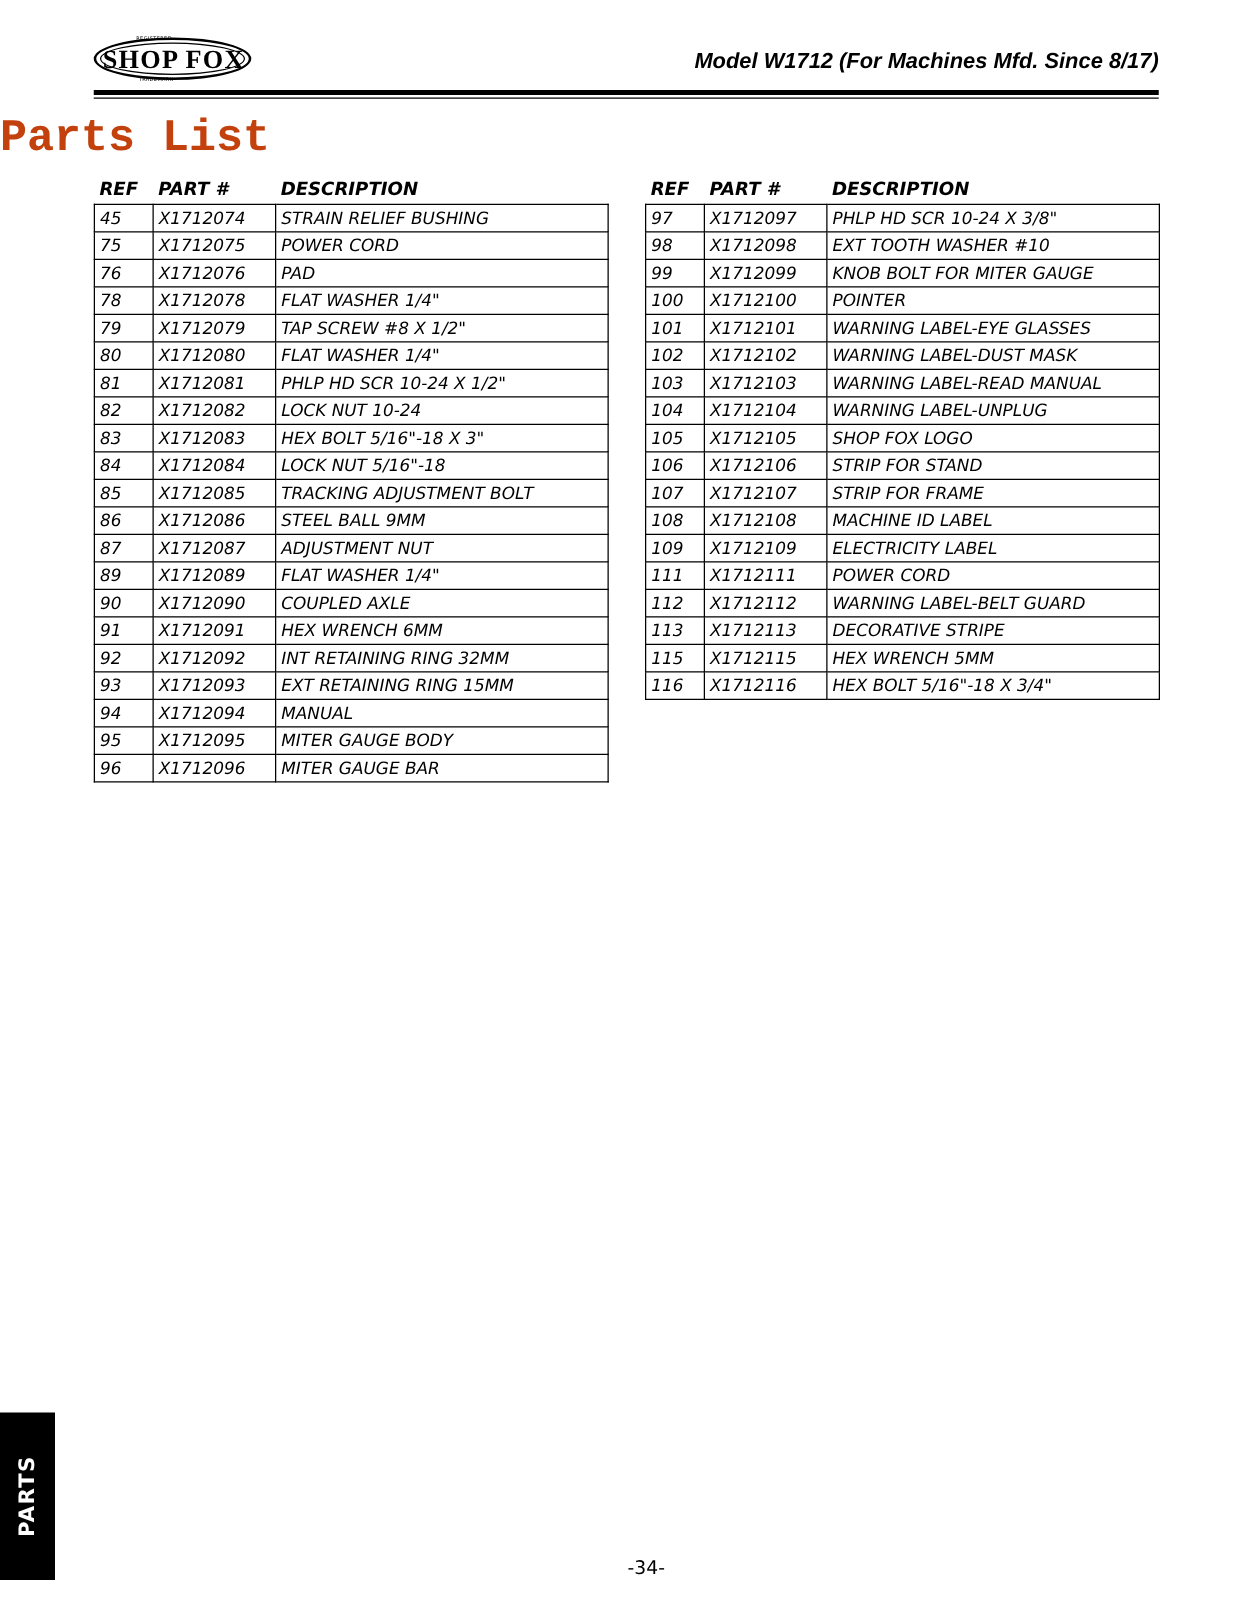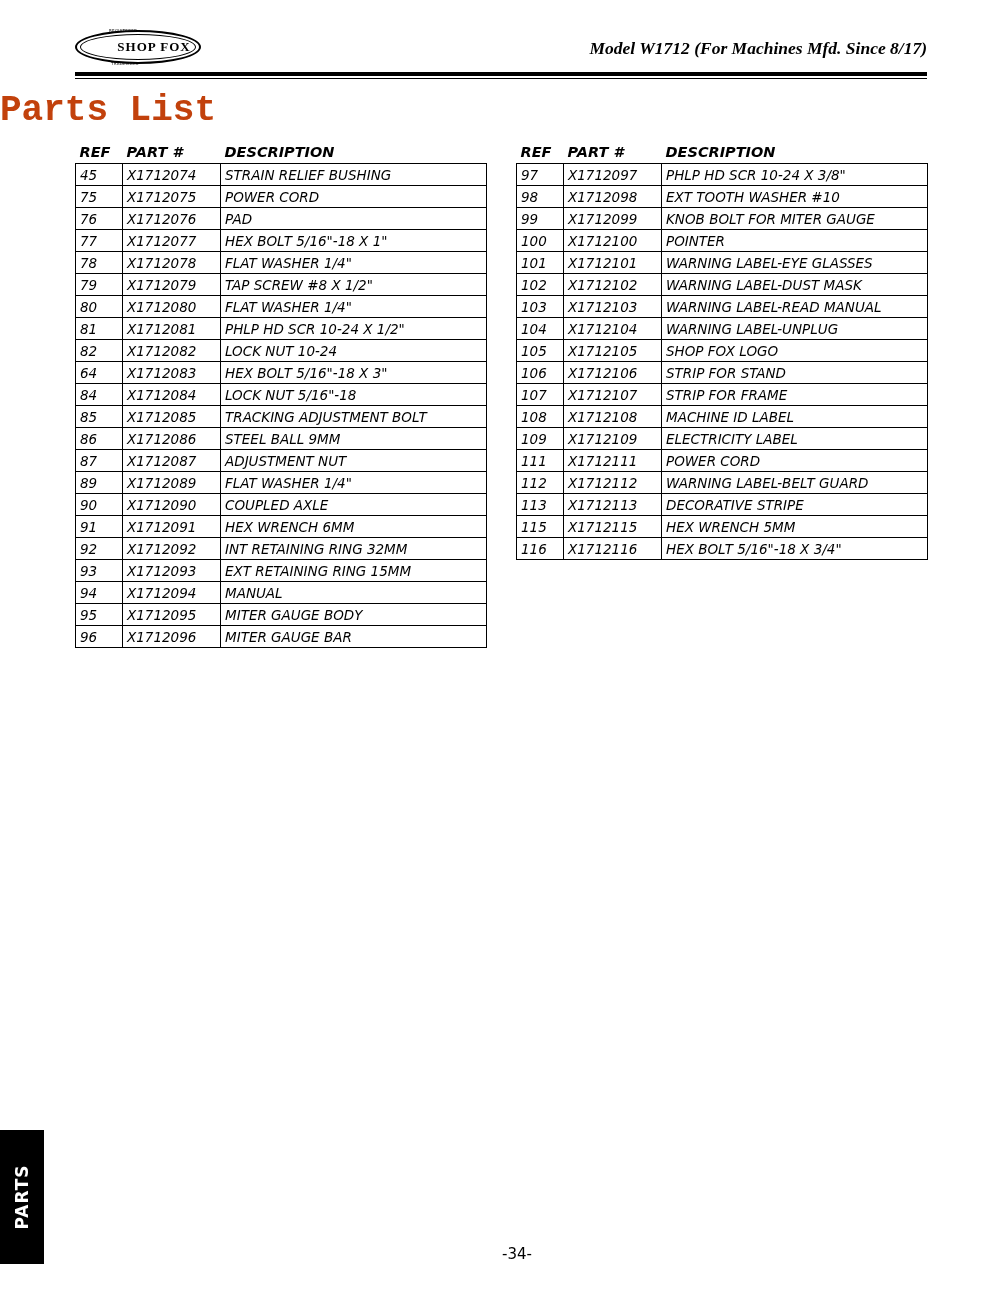--- a/index.html
+++ b/index.html
@@ -45,47 +45,47 @@
     position: absolute;
     left: 5px; top: 6px;
     width: 116px;
     height: 26px;
     border: 1px solid #000;
     border-radius: 50%;
     box-sizing: border-box;
   }
   .logo .logo-text {
     position: absolute;
-    left: 16px; top: 0;
+    left: 1px; top: 0;
     width: 126px;
     height: 38px;
     line-height: 38px;
     text-align: center;
     font-family: "Liberation Serif", serif;
     font-weight: bold;
-    font-size: 13px;
+    font-size: 21px;
     letter-spacing: 1px;
     color: #000;
   }
   .logo .tiny-top {
     position: absolute;
     left: 34px; top: 0px;
     font-size: 4px;
     letter-spacing: 0.3px;
     color: #000;
   }
   .logo .tiny-bottom {
     position: absolute;
     left: 36px; top: 33px;
     font-size: 4px;
     letter-spacing: 0.3px;
     color: #000;
   }
   .header-model {
-    font-family: Liberation Serif, serif;
+    font-family: Liberation Sans, sans-serif;
     font-style: italic;
     font-weight: bold;
     font-size: 17.5px;
     color: #000;
     white-space: nowrap;
   }
   .header-rule {
     position: absolute;
     left: 75px;
     top: 72px;
@@ -233,25 +233,20 @@
             <td>75</td>
             <td>X1712075</td>
             <td>POWER CORD</td>
           </tr>
           <tr>
             <td>76</td>
             <td>X1712076</td>
             <td>PAD</td>
           </tr>
           <tr>
-            <td>77</td>
-            <td>X1712077</td>
-            <td>HEX BOLT 5/16"-18 X 1"</td>
-          </tr>
-          <tr>
             <td>78</td>
             <td>X1712078</td>
             <td>FLAT WASHER 1/4"</td>
           </tr>
           <tr>
             <td>79</td>
             <td>X1712079</td>
             <td>TAP SCREW #8 X 1/2"</td>
           </tr>
           <tr>
@@ -263,21 +258,21 @@
             <td>81</td>
             <td>X1712081</td>
             <td>PHLP HD SCR 10-24 X 1/2"</td>
           </tr>
           <tr>
             <td>82</td>
             <td>X1712082</td>
             <td>LOCK NUT 10-24</td>
           </tr>
           <tr>
-            <td>64</td>
+            <td>83</td>
             <td>X1712083</td>
             <td>HEX BOLT 5/16"-18 X 3"</td>
           </tr>
           <tr>
             <td>84</td>
             <td>X1712084</td>
             <td>LOCK NUT 5/16"-18</td>
           </tr>
           <tr>
             <td>85</td>

